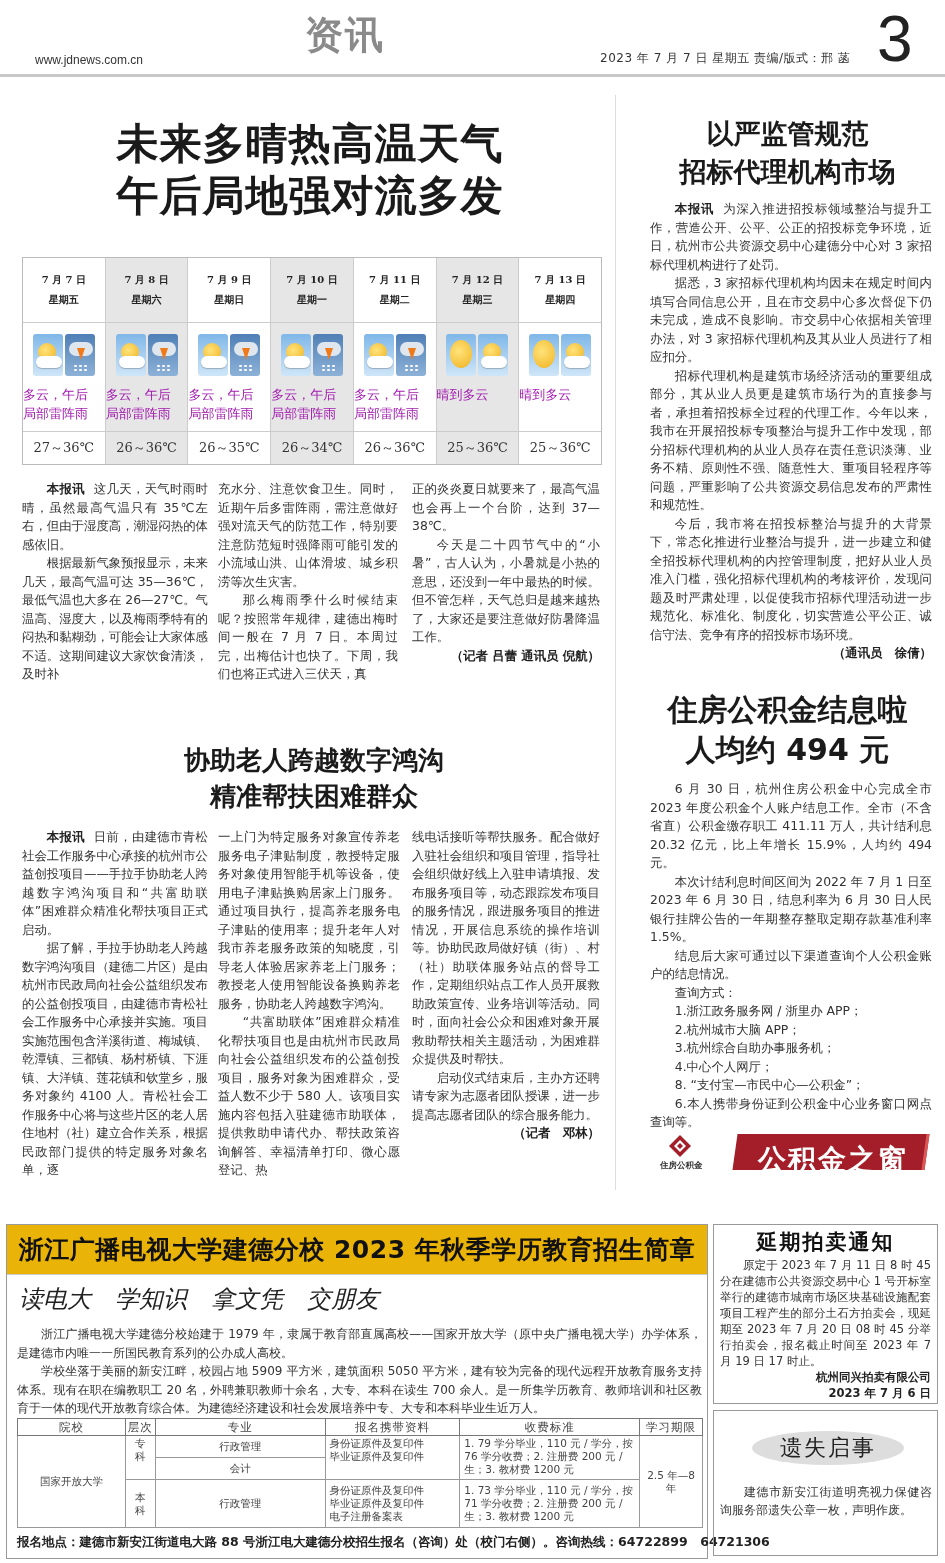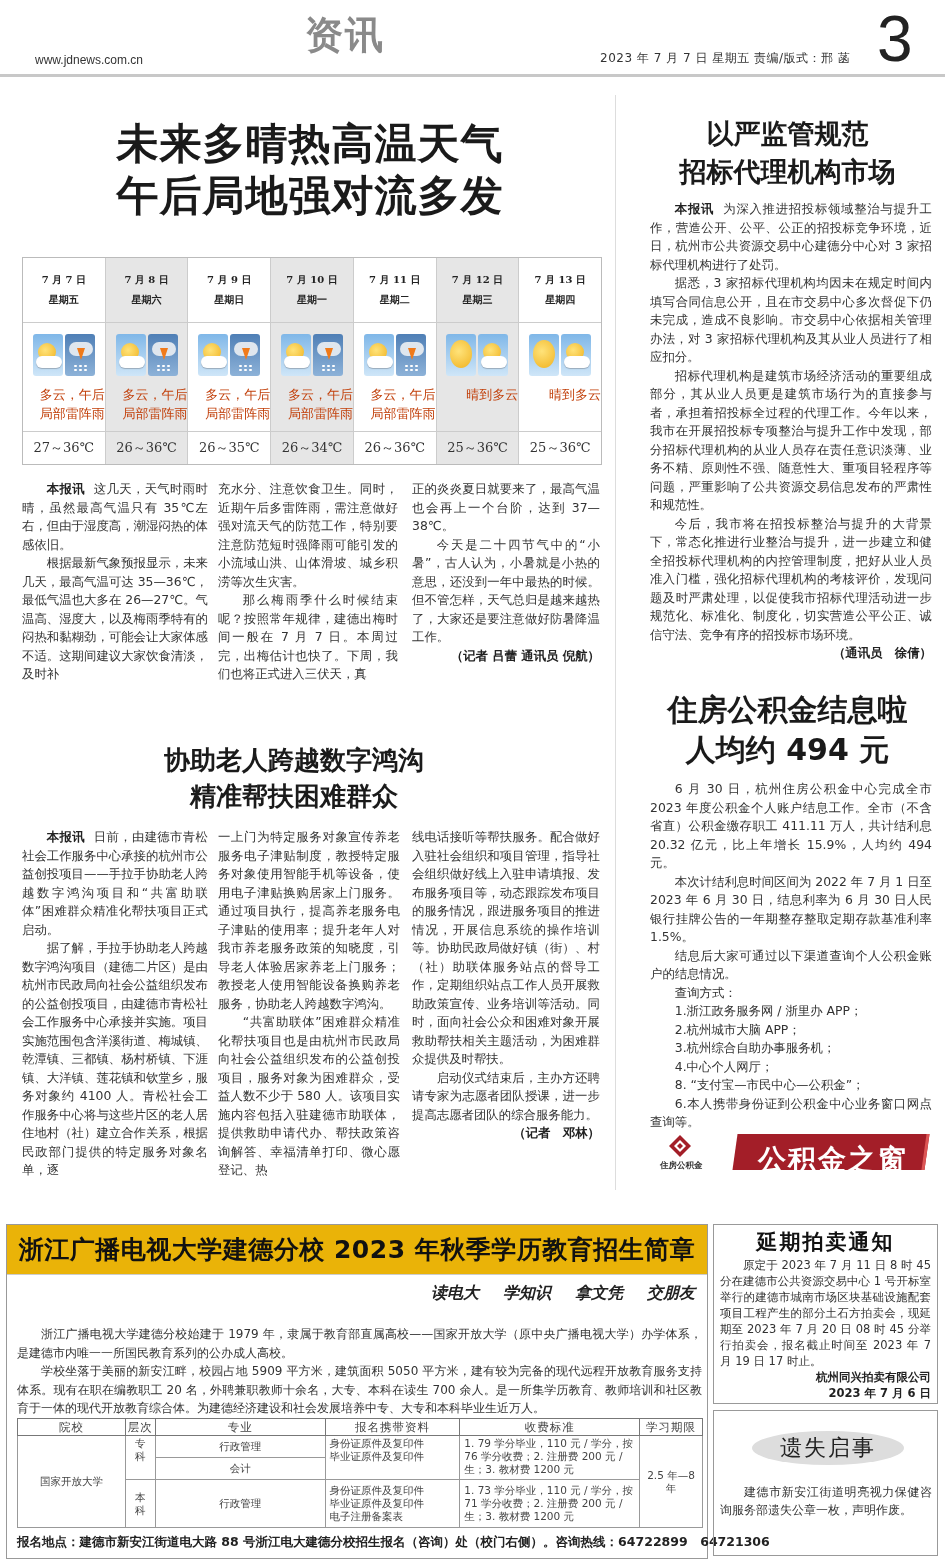--- a/index.html
+++ b/index.html
@@ -12,40 +12,40 @@
   .mast .section { position: absolute; left: 305px; top: 10px; font-size: 38px; font-weight: 900; color: #8a8a8a; letter-spacing: 2px; }
   .mast .dateline { position: absolute; left: 600px; top: 50px; font-size: 12px; color: #333; letter-spacing: 0.5px; }
   .mast .pagenum { position: absolute; left: 877px; top: 10px; width: 48px; height: 58px; font-size: 64px; line-height: 58px; font-weight: 300; color: #222; font-family: "Liberation Sans", sans-serif; }
   .mast .rule { position: absolute; left: 0; top: 74px; width: 945px; height: 3px; background: #c8c8c8; }
 
   
   .hl { position: absolute; font-weight: 900; color: #1a1a1a; text-align: center; }
   .hl1 { left: 40px; top: 118px; width: 540px; font-size: 42px; line-height: 52px; letter-spacing: 1px; }
   .hl2 { left: 630px; top: 115px; width: 315px; font-size: 27px; line-height: 38px; }
   .hl3 { left: 630px; top: 690px; width: 315px; font-size: 30px; line-height: 40px; }
-  .hl4 { left: 24px; top: 742px; width: 540px; font-size: 26px; line-height: 36px; }
+  .hl4 { left: 44px; top: 742px; width: 540px; font-size: 26px; line-height: 36px; }
 
   
   .weather { position: absolute; left: 22px; top: 257px; width: 580px; height: 208px; border: 1px solid #bbb; display: flex; }
   .wday { flex: 1; border-right: 1px solid #ccc; display: flex; flex-direction: column; }
   .wday:last-child { border-right: none; }
   .wday.shade { background: #e6e6e6; }
   .wday .wd-head { height: 65px; border-bottom: 1px solid #ccc; display: flex; flex-direction: column; align-items: center; justify-content: center; font-family: "DejaVu Serif", serif; font-weight: bold; font-size: 10px; line-height: 20px; color: #222; }
   .wday .wd-icons { height: 58px; display: flex; justify-content: center; align-items: center; gap: 2px; padding-top: 6px; }
   .wicon { width: 30px; height: 42px; border-radius: 3px; position: relative; overflow: hidden; }
   .wicon.sunny-cloud { background: linear-gradient(#7fb7e8, #cfe6f8); }
   .wicon.thunder { background: linear-gradient(#4f7fb6, #8db2d8); }
   .wicon.sun { background: linear-gradient(#7fb7e8, #cfe6f8); }
   .wicon .sunball { position: absolute; left: 5px; top: 9px; width: 18px; height: 18px; border-radius: 50%; background: radial-gradient(circle at 40% 40%, #ffe37a, #f0b220); }
   .wicon.sun .sunball { left: 4px; top: 6px; width: 22px; height: 28px; border-radius: 50%; }
   .wicon .cloud { position: absolute; left: 3px; top: 22px; width: 26px; height: 12px; border-radius: 8px; background: #fff; box-shadow: 0 1px 1px #9ab; }
   .wicon .dcloud { position: absolute; left: 4px; top: 8px; width: 24px; height: 14px; border-radius: 8px; background: #dfe6ee; }
   .wicon .bolt { position: absolute; left: 12px; top: 14px; width: 0; height: 0; border-left: 4px solid transparent; border-right: 4px solid transparent; border-top: 12px solid #f07a1a; }
   .wicon .rain { position: absolute; left: 8px; top: 30px; width: 16px; height: 8px; background: radial-gradient(circle, #fff 1px, transparent 1.5px) 0 0/5px 4px; }
-  .wday .wd-desc { height: 50px; display: flex; flex-direction: column; align-items: flex-end; justify-content: flex-start; font-size: 13px; line-height: 19px; color: #c2410c; padding-top: 4px; }
+  .wday .wd-desc { height: 50px; display: flex; flex-direction: column; align-items: flex-start; justify-content: flex-start; font-size: 13px; line-height: 19px; color: #a21caf; padding-top: 4px; }
   .wday .wd-temp { height: 33px; border-top: 1px solid #ccc; display: flex; align-items: center; justify-content: center; font-family: "DejaVu Serif", serif; font-size: 13px; color: #333; }
 
   
   .col { position: absolute; font-size: 12.4px; line-height: 18.5px; color: #333; text-align: justify; }
   .col p { text-indent: 2em; }
   .col p.noind { text-indent: 0; }
   .col .lead { font-weight: bold; color: #222; }
   .col .byline { text-align: right; font-weight: bold; text-indent: 0; color: #222; }
 
   .c1a { left: 22px; top: 480px; width: 186px; }
@@ -65,21 +65,21 @@
   
   .gjj { position: absolute; left: 660px; top: 1132px; width: 270px; height: 42px; }
   .gjj .logo-mark { position: absolute; left: 8px; top: 2px; width: 24px; height: 24px; }
   .gjj .logo-text { position: absolute; left: 0; top: 28px; font-size: 8.5px; font-weight: bold; color: #333; white-space: nowrap; }
   .gjj .banner { position: absolute; left: 75px; top: 2px; width: 192px; height: 36px; background: #a31e28; transform: skewX(-8deg); border-right: 3px solid #d55; }
   .gjj .banner-text { position: absolute; left: 82px; top: 2px; width: 182px; height: 36px; line-height: 36px; text-align: center; color: #fff; font-size: 28px; font-weight: 900; letter-spacing: 2px; margin-top: 8px; }
 
   
   .ad { position: absolute; left: 6px; top: 1224px; width: 702px; height: 335px; border: 1px solid #999; }
   .ad .ad-title { height: 50px; background: #eab308; display: flex; align-items: center; justify-content: center; font-size: 25px; font-weight: 900; color: #111; white-space: nowrap; letter-spacing: 0.5px; border-bottom: 1px solid #ccc; }
-  .ad .slogan { position: absolute; left: 0; top: 58px; width: 700px; text-align: right; font-size: 16px; font-weight: bold; font-style: italic; color: #222; word-spacing: 4px; }
+  .ad .slogan { position: absolute; left: 0; top: 58px; width: 700px; text-align: left; font-size: 24px; font-weight: normal; font-style: italic; color: #222; word-spacing: 4px; }
   .ad .slogan span { margin: 0 12px; }
   .ad .intro { position: absolute; left: 10px; top: 100px; width: 685px; font-size: 12px; line-height: 18.5px; color: #333; text-align: justify; }
   .ad .intro p { text-indent: 2em; }
   .ad table { position: absolute; left: 10px; top: 193px; width: 686px; border-collapse: collapse; font-size: 10.5px; color: #444; }
   .ad th { font-weight: normal; border: 1px solid #777; height: 17px; font-size: 11.5px; letter-spacing: 1px; }
   .ad td { border: 1px solid #999; padding: 1px 4px; vertical-align: middle; line-height: 13px; }
   .ad td.center { text-align: center; }
   .ad .addr { position: absolute; left: 10px; top: 309px; width: 690px; font-size: 12.5px; font-weight: bold; color: #222; white-space: nowrap; }
 
   

